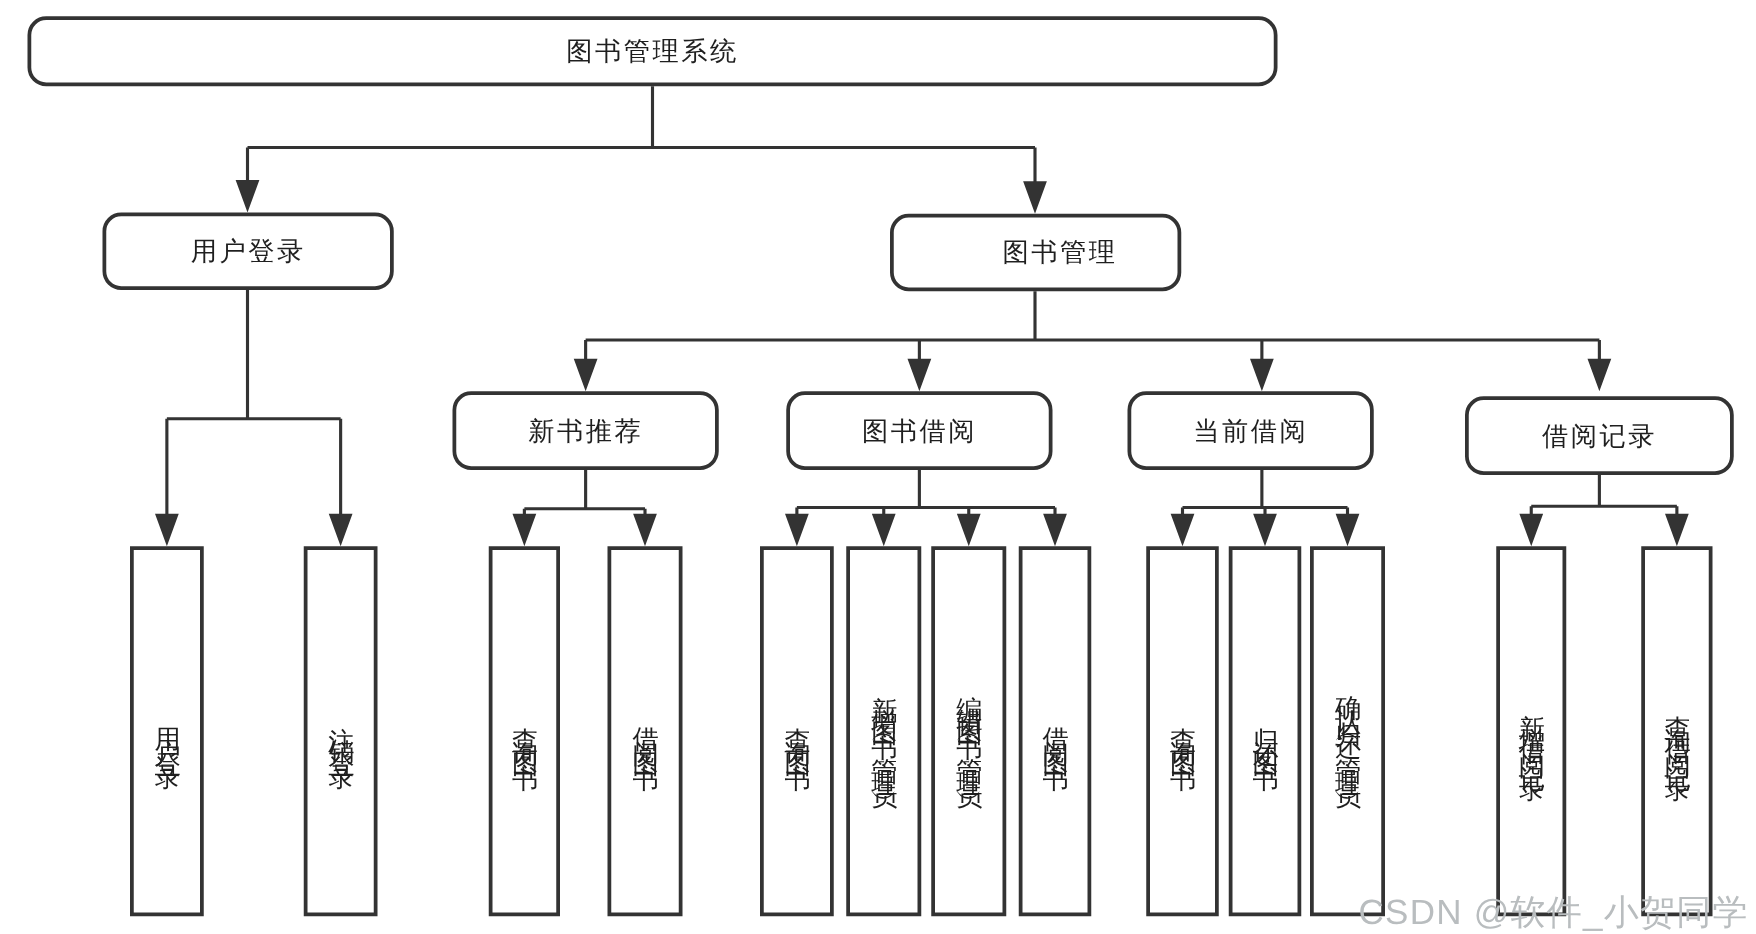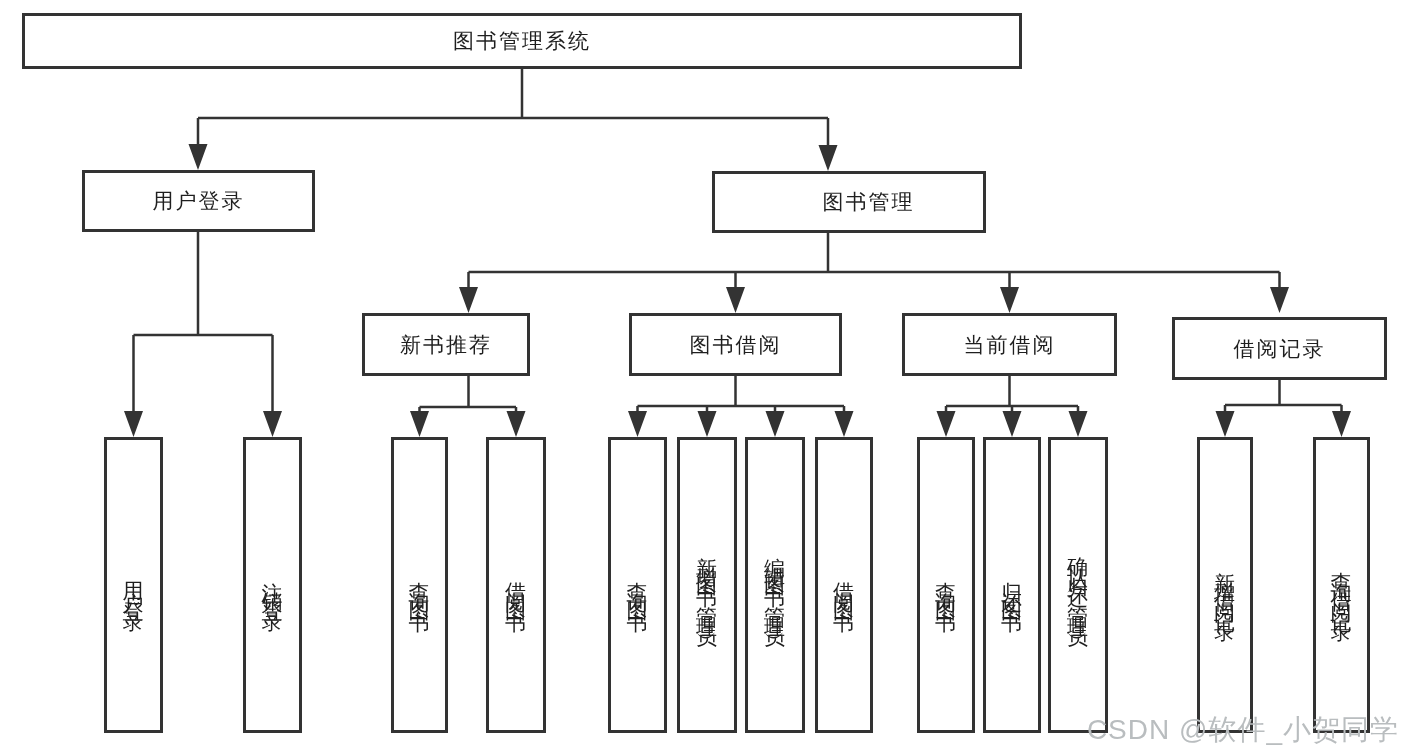--- a/index.html
+++ b/index.html
@@ -12,21 +12,21 @@
   }
   #connectors{position:absolute;left:0;top:0;width:1405px;height:747px;}
   .node{
     position:absolute;
     box-sizing:border-box;
     border:3px solid #333333;
     background:#ffffff;
     display:flex;align-items:center;justify-content:center;
     color:#1f1f1f;
   }
-  .hnode{font-size:21px;letter-spacing:2px;}
+  .hnode{font-size:21px;letter-spacing:2px;border-radius:15px;}
   .vnode{font-size:21px;}
   .vnode .vtext{
     writing-mode:vertical-rl;
     text-orientation:mixed;
     letter-spacing:10px;
     line-height:1;
     white-space:nowrap;
   }
   #watermark{
     position:absolute;
@@ -100,31 +100,31 @@
          M1332 411 L1351 411 L1341.5 437 Z"></path>
   </svg>
 
   <div class="node hnode" style="left:22px;top:13px;width:1000px;height:56px;">
     <span>图书管理系统</span>
   </div>
 
   <div class="node hnode" style="left:82px;top:170px;width:233px;height:62px;">
     <span>用户登录</span>
   </div>
-  <div class="node hnode" style="left:712px;top:171px;width:274px;height:62px;padding-left:39px;">
+  <div class="node hnode" style="left:712px;top:171px;width:233px;height:62px;padding-left:39px;">
     <span>图书管理</span>
   </div>
 
-  <div class="node hnode" style="left:362px;top:313px;width:168px;height:63px;">
+  <div class="node hnode" style="left:362px;top:313px;width:213px;height:63px;">
     <span>新书推荐</span>
   </div>
   <div class="node hnode" style="left:629px;top:313px;width:213px;height:63px;">
     <span>图书借阅</span>
   </div>
-  <div class="node hnode" style="left:902px;top:313px;width:215px;height:63px;text-align:right;">
+  <div class="node hnode" style="left:902px;top:313px;width:197px;height:63px;text-align:right;">
     <span>当前借阅</span>
   </div>
   <div class="node hnode" style="left:1172px;top:317px;width:215px;height:63px;">
     <span>借阅记录</span>
   </div>
 
   <div class="node vnode" style="left:104px;top:437px;width:59px;height:296px;">
     <span class="vtext">用户登录</span>
   </div>
   <div class="node vnode" style="left:243px;top:437px;width:59px;height:296px;">

